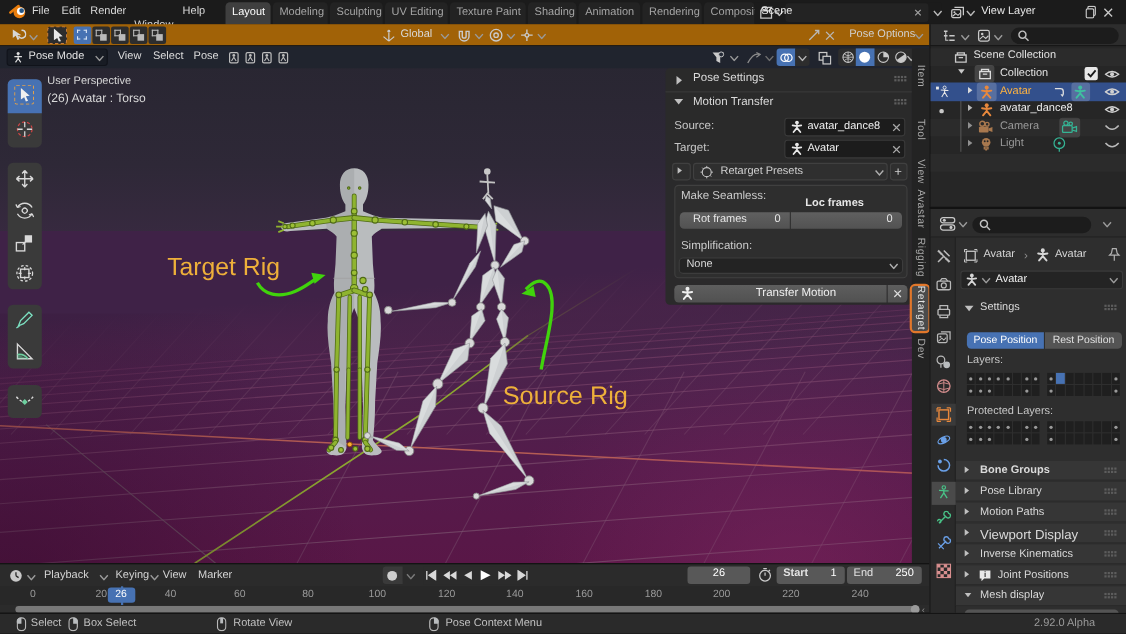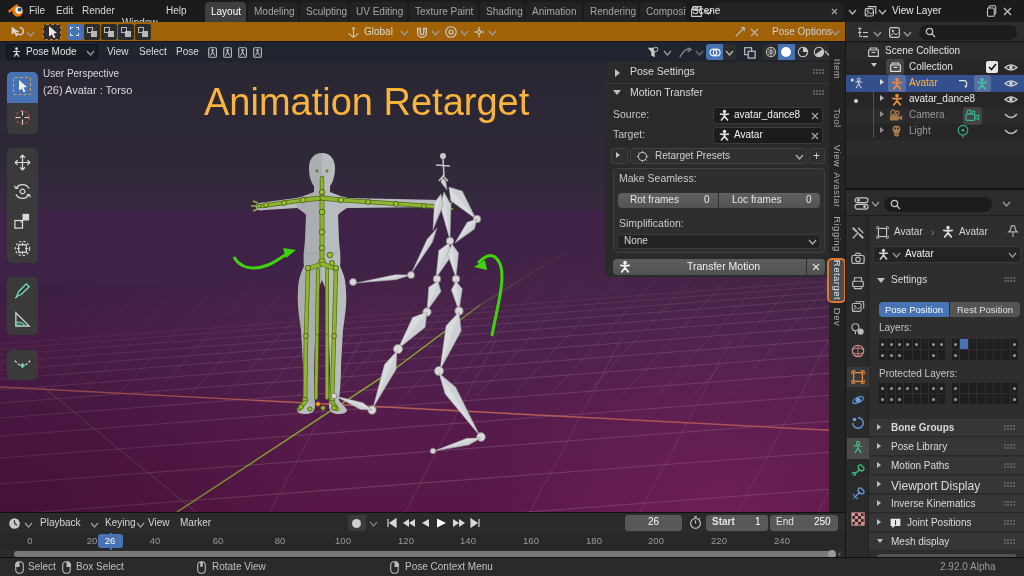--- a/index.html
+++ b/index.html
@@ -488,21 +488,22 @@
       <path d="M3,13 A10,10 0 0,1 13,17" fill="none" stroke="#6ecf9f" stroke-width="1.5"></path>
       <path d="M3,13 L3,17 L13,17" fill="#6ecf9f" opacity="0.5"></path>
     </svg>
 <div style="position:absolute;left:7px;top:350px;width:31px;height:30px;background:#3a3a3a;border-radius:5px"></div>
 <svg style="position:absolute;left:13px;top:355px" width="19" height="19" viewBox="0 0 20 20">
       <path d="M2,6 Q10,16 18,6" fill="none" stroke="#d9d9d9" stroke-width="1.3" stroke-dasharray="2.5 1.8"></path>
       <rect x="8" y="9" width="4" height="4" fill="#6ecf9f" transform="rotate(45 10 11)"></rect>
     </svg>
 <div style="position:absolute;left:43px;top:68px;font-size:10px;color:#d8d8d8;font-weight:normal;white-space:nowrap">User Perspective</div>
 <div style="position:absolute;left:43px;top:84px;font-size:11px;color:#d8d8d8;font-weight:normal;white-space:nowrap">(26) Avatar : Torso</div>
-<div style="position:absolute;left:204px;top:79px;font-size:38px;color:#f8b43c;white-space:nowrap">Animation Retarget</div>
+<div style="position:absolute;left:152px;top:229px;font-size:22.5px;color:#eeb03a;white-space:nowrap">Target Rig</div>
+<div style="position:absolute;left:457px;top:345px;font-size:23px;color:#eeb03a;white-space:nowrap">Source Rig</div>
 <div style="position:absolute;left:605px;top:62px;width:224px;height:215px;background:rgba(42,42,42,0.97);border-radius:4px">
 <div style="position:absolute;left:10px;top:7px;width:0;height:0;border-left:5px solid #c0c0c0;border-top:4px solid transparent;border-bottom:4px solid transparent"></div>
 <div style="position:absolute;left:25px;top:3px;font-size:10.5px;color:#dadada;font-weight:normal;white-space:nowrap">Pose Settings</div>
 <div style="position:absolute;left:208px;top:7px;width:1.5px;height:1.5px;background:#5d5d5d"></div>
       <div style="position:absolute;left:211px;top:7px;width:1.5px;height:1.5px;background:#5d5d5d"></div>
       <div style="position:absolute;left:214px;top:7px;width:1.5px;height:1.5px;background:#5d5d5d"></div>
       <div style="position:absolute;left:217px;top:7px;width:1.5px;height:1.5px;background:#5d5d5d"></div>
       <div style="position:absolute;left:208px;top:10px;width:1.5px;height:1.5px;background:#5d5d5d"></div>
       <div style="position:absolute;left:211px;top:10px;width:1.5px;height:1.5px;background:#5d5d5d"></div>
       <div style="position:absolute;left:214px;top:10px;width:1.5px;height:1.5px;background:#5d5d5d"></div>
@@ -550,21 +551,21 @@
         <path d="M1,1 L4.5,5 L8,1" fill="none" stroke="#b0b0b0" stroke-width="1.3"></path>
       </svg>
 <div style="position:absolute;left:204px;top:86px;width:16px;height:16px;background:#2f2f2f;border:1px solid #404040;border-radius:3px"></div>
 <div style="position:absolute;left:208px;top:87px;font-size:12px;color:#cfcfcf">+</div>
 <div style="position:absolute;left:8px;top:106px;width:212px;height:85px;border:1px solid #404040;border-radius:4px;background:#2e2e2e"></div>
 <div style="position:absolute;left:14px;top:110px;font-size:10.5px;color:#cbcbcb;font-weight:normal;white-space:nowrap">Make Seamless:</div>
 <div style="position:absolute;left:13px;top:131px;width:100px;height:15px;background:linear-gradient(#606060,#525252);border-radius:4px 0 0 4px"></div>
 <div style="position:absolute;left:114px;top:131px;width:101px;height:15px;background:linear-gradient(#606060,#525252);border-radius:0 4px 4px 0"></div>
 <div style="position:absolute;left:25px;top:132px;font-size:10px;color:#e6e6e6;font-weight:normal;white-space:nowrap">Rot frames</div>
 <div style="position:absolute;left:99px;top:132px;font-size:10px;color:#e6e6e6;font-weight:normal;white-space:nowrap">0</div>
-<div style="position:absolute;left:127px;top:132px;font-size:10px;color:#e6e6e6;font-weight:normal;white-space:nowrap">Loc frames</div>
+<div style="position:absolute;left:127px;top:117px;font-size:10px;color:#e6e6e6;font-weight:bold;white-space:nowrap">Loc frames</div>
 <div style="position:absolute;left:201px;top:132px;font-size:10px;color:#e6e6e6;font-weight:normal;white-space:nowrap">0</div>
 <div style="position:absolute;left:14px;top:155px;font-size:10.5px;color:#cbcbcb;font-weight:normal;white-space:nowrap">Simplification:</div>
 <div style="position:absolute;left:12px;top:172px;width:204px;height:15px;background:#232323;border-radius:4px;border:1px solid #3c3c3c"></div>
 <div style="position:absolute;left:19px;top:173px;font-size:10px;color:#d8d8d8;font-weight:normal;white-space:nowrap">None</div>
 <svg style="position:absolute;left:203px;top:177px" width="9" height="6">
         <path d="M1,1 L4.5,5 L8,1" fill="none" stroke="#b0b0b0" stroke-width="1.3"></path>
       </svg>
 <div style="position:absolute;left:8px;top:197px;width:193px;height:16px;background:linear-gradient(#5e5e5e,#515151);border-radius:4px 0 0 4px"></div>
 <div style="position:absolute;left:202px;top:197px;width:18px;height:16px;background:linear-gradient(#5e5e5e,#515151);border-radius:0 4px 4px 0"></div>
 <svg style="position:absolute;left:13px;top:198px" width="14" height="14" viewBox="0 0 16 16">

